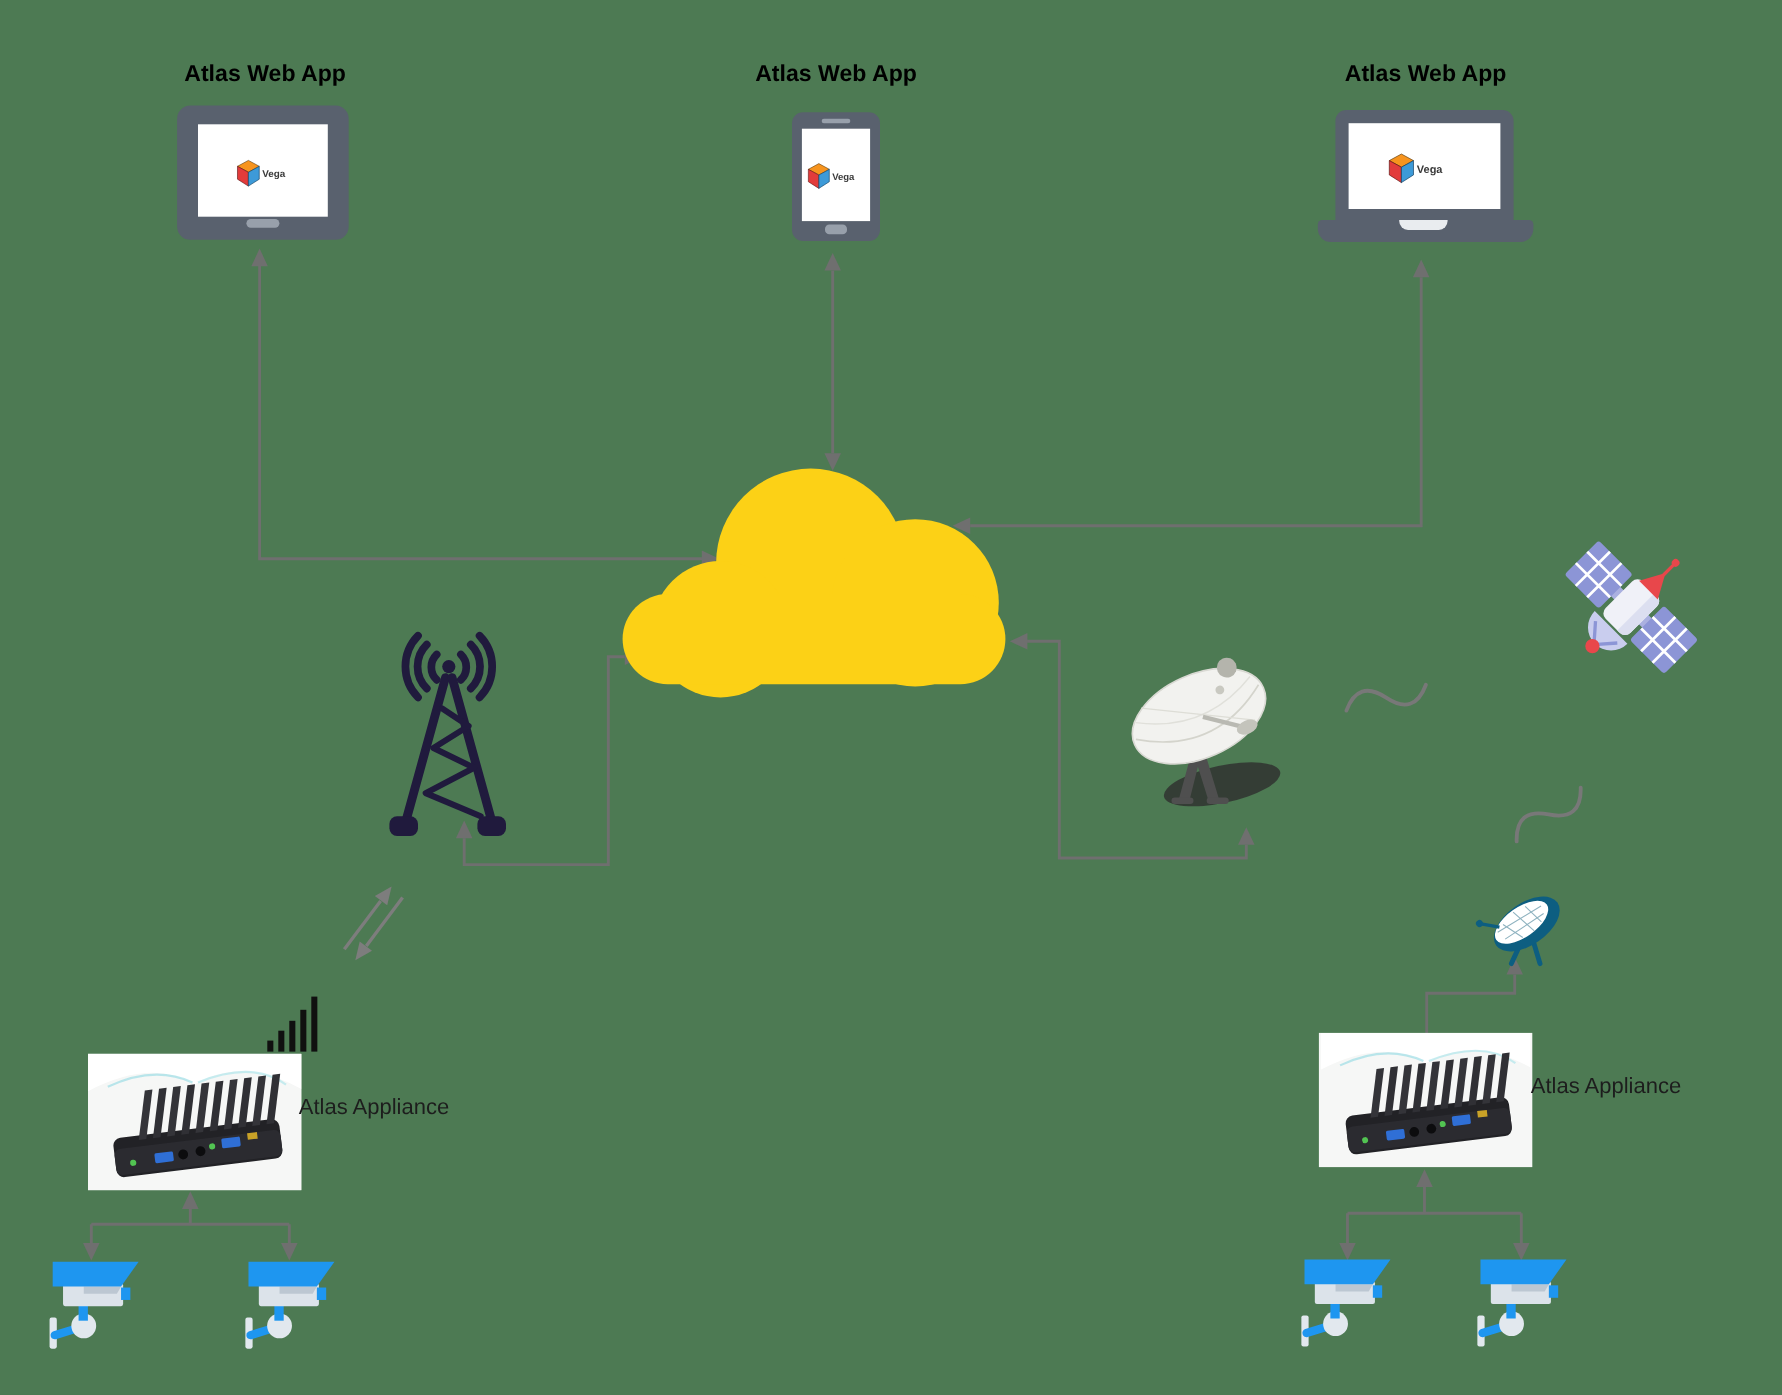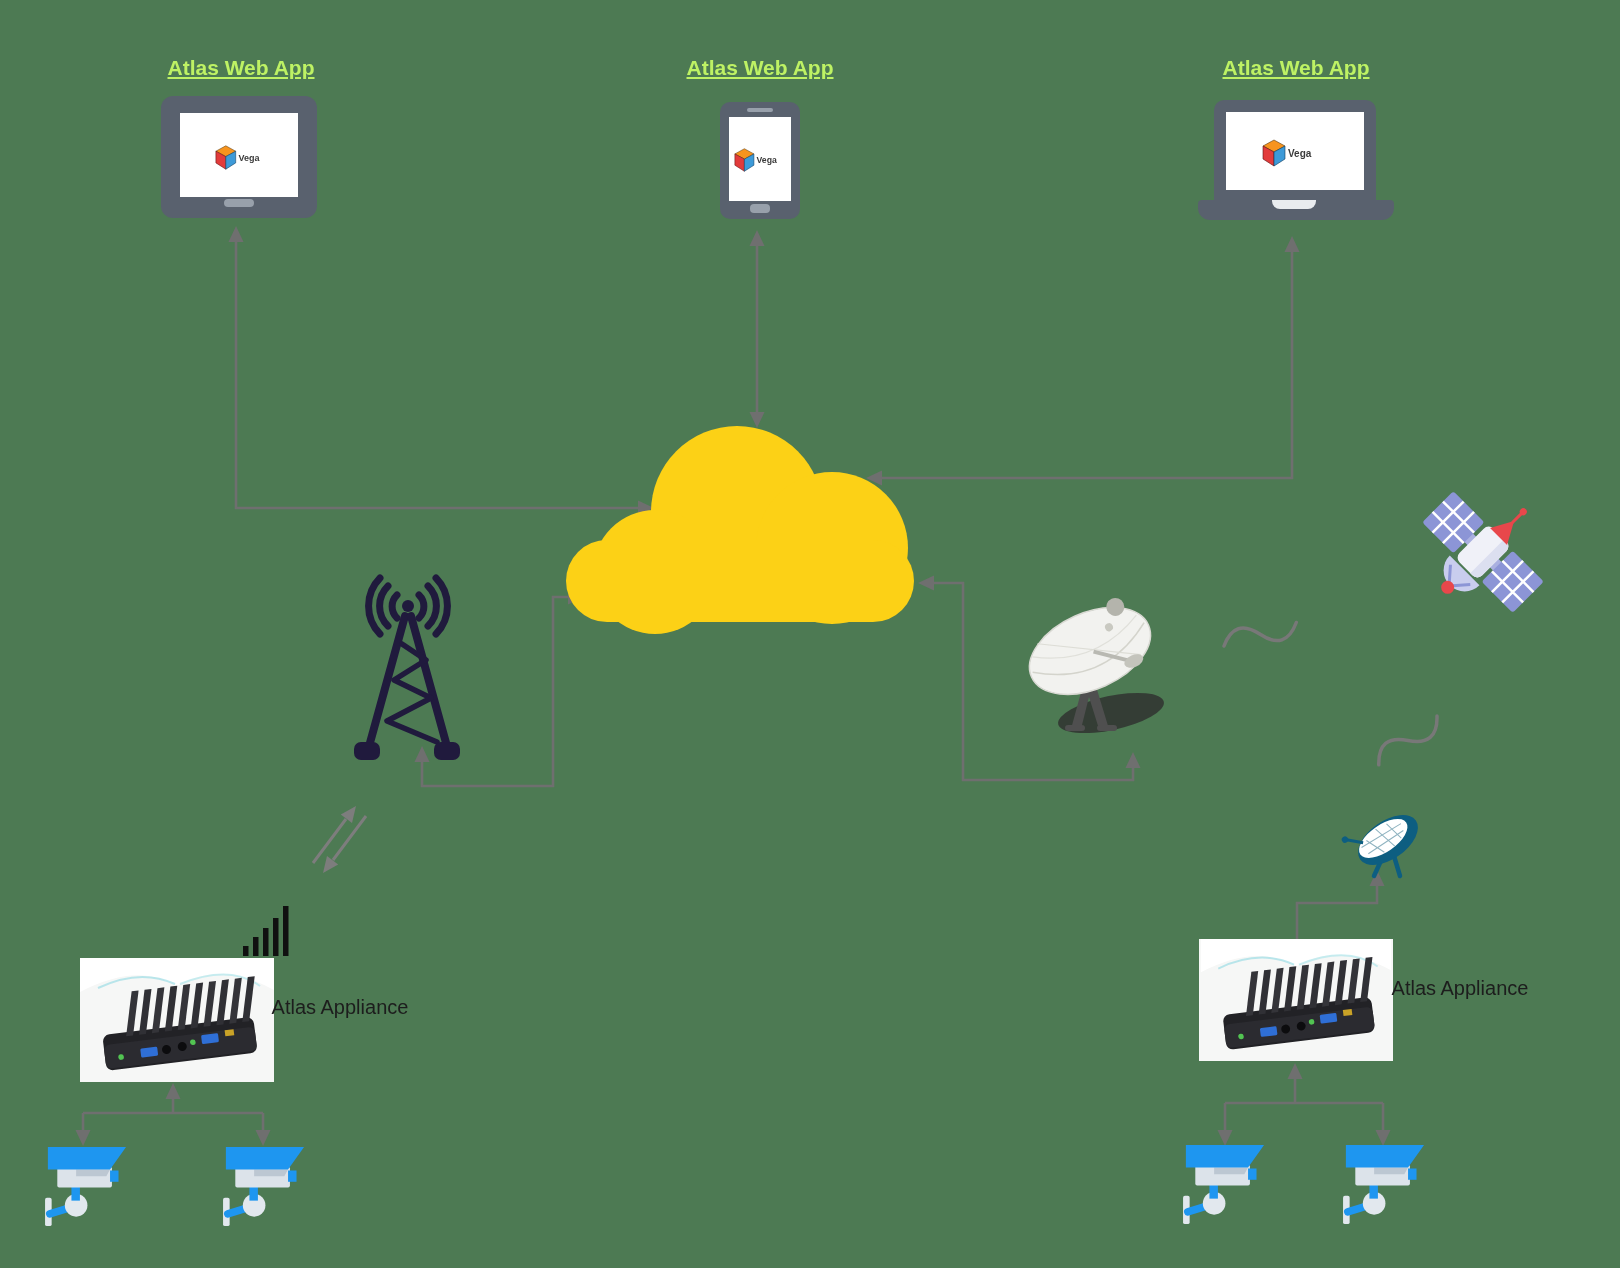--- a/index.html
+++ b/index.html
@@ -3,21 +3,21 @@
 <meta charset="utf-8">
 <style>
   html,body{margin:0;padding:0;background:#4d7a53;}
   #canvas{position:relative;width:1620px;height:1268px;background:#4d7a53;overflow:hidden;
           font-family:"Liberation Sans",sans-serif;}
   .abs{position:absolute;}
   svg{display:block;overflow:visible;}
 
   
   .webapp-label{position:absolute;transform:translate(-50%,-50%);font-size:21px;font-weight:600;
-                color:#bef264;white-space:nowrap;text-decoration:underline;}
+                color:#000000;white-space:nowrap;}
   .appliance-label{position:absolute;transform:translate(-50%,-50%);font-size:20px;font-weight:500;
                 color:#1d1d1d;white-space:nowrap;}
 
   
   .slate{background:#59616E;}
   .tablet{left:161px;top:96px;width:156px;height:122px;border-radius:12px;}
   .tablet .screen{left:19px;top:17px;width:118px;height:84px;background:#fff;}
   .tablet .homebar{left:63px;top:103px;width:30px;height:8px;border-radius:4px;background:#98A0AB;}
   .phone{left:720px;top:102px;width:80px;height:117px;border-radius:10px;}
   .phone .screen{left:9px;top:15px;width:62px;height:84px;background:#fff;}

